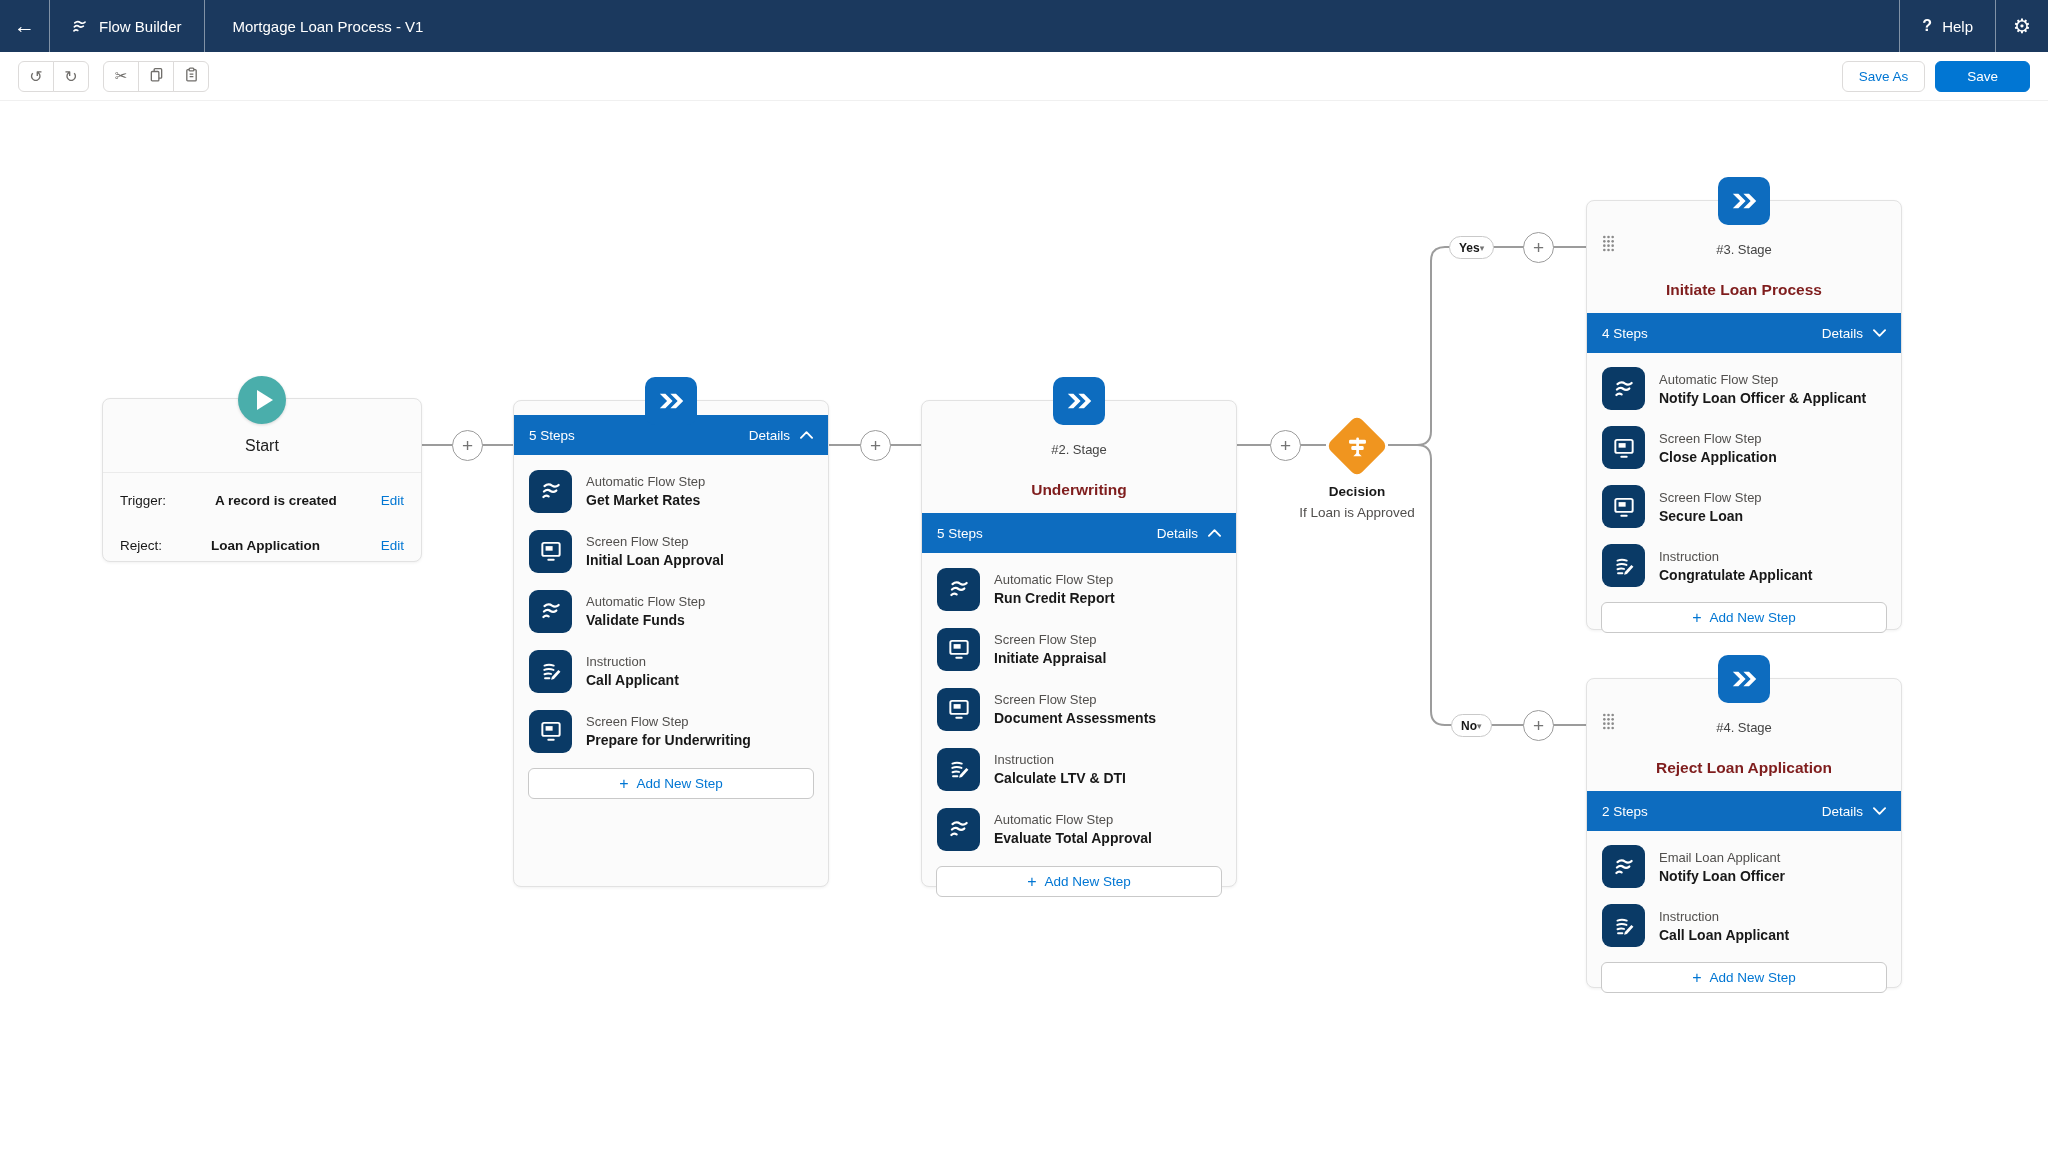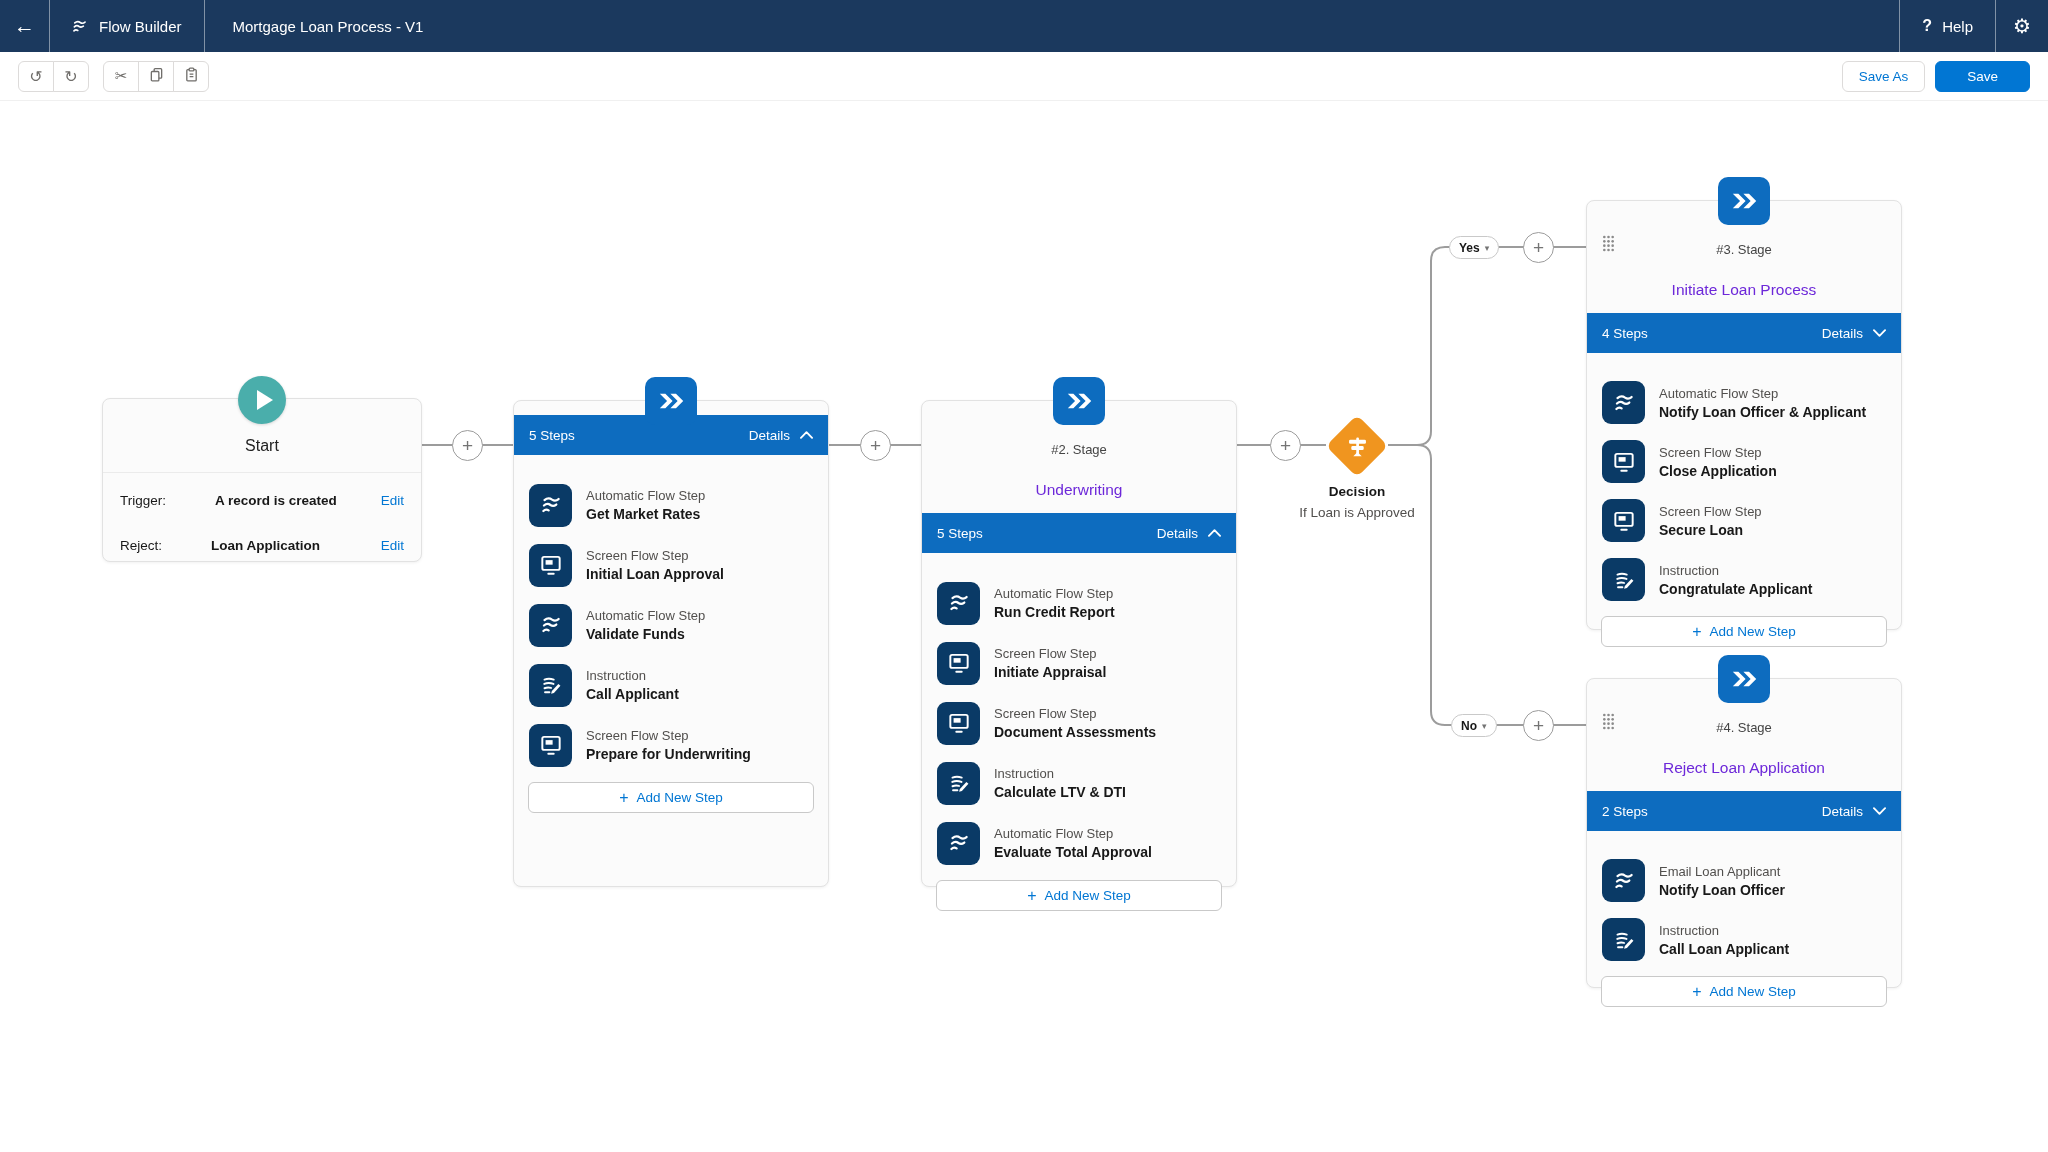--- a/index.html
+++ b/index.html
@@ -66,21 +66,21 @@
   .plus-node {
     position:absolute; width:31px; height:31px; border-radius:50%;
     background:#fff; border:1.6px solid #9c9c9c; color:#747474;
     display:flex; align-items:center; justify-content:center;
     font-size:19px; font-weight:400; z-index:3; cursor:pointer; line-height:1;
   }
 
   .pill {
     position:absolute; height:23px; padding:0 9px; border-radius:12px;
     background:#fff; border:1px solid #c9c9c9; z-index:3; cursor:pointer;
-    display:flex; align-items:center; gap:5px;
+    display:flex; align-items:center; 
     font-size:12px; font-weight:700; color:#181818;
   }
   .pill .caret { font-size:9px; color:#747474; font-weight:400; }
 
   
   .card {
     position:absolute; background:#fbfbfb; border:1px solid #e2e2e2; border-radius:8px;
     box-shadow:0 1px 3px rgba(0,0,0,.06); z-index:2;
   }
   .start-circle {
@@ -106,32 +106,32 @@
 
   
   .stage-card { width:316px; }
   .stage-badge {
     position:absolute; left:50%; transform:translateX(-50%); top:-24px;
     width:52px; height:48px; border-radius:10px; background:var(--brand-blue,#0d6cbf);
     display:flex; align-items:center; justify-content:center; z-index:3;
   }
   .stage-header { padding-top:41px; text-align:center; }
   .stage-number { font-size:13px; color:#444; margin-bottom:5px; }
-  .stage-name { font-size:15.5px; font-weight:400; color:#6d28d9;margin-top:24px; }
+  .stage-name { font-size:15.5px; font-weight:700; color:#7f1d1d;margin-top:24px; }
   .stage-bar {
     margin-top:14px; height:40px; background:var(--brand-blue,#0d6cbf); color:#fff;
     display:flex; align-items:center; padding:0 15px; font-size:13.5px;
   }
   .stage-bar .details-btn {
     margin-left:auto; display:flex; align-items:center; gap:10px;
     background:none; border:none; color:#ffffff; font-size:13.5px; cursor:pointer; padding:0;
   }
   .chev svg { display:block; }
   .chev.down svg { transform:rotate(180deg); }
-  .steps { padding-top:20px; }
+  .steps { padding-top:6px; }
   .step-row { height:60px; display:flex; align-items:center; padding:0 15px; cursor:pointer; }
   .stage-card[data-compact="1"] .step-row { height:59px; }
   .step-icon {
     width:43px; height:43px; border-radius:9px; background:var(--icon-navy,#0a3a66);
     display:flex; align-items:center; justify-content:center; flex:none; margin-right:14px;
   }
   .step-text { display:flex; flex-direction:column; gap:3px; }
   .step-type { font-size:13px; color:#514f4d; }
   .step-name { font-size:14px; font-weight:700; color:#181818; }
   .add-step {

